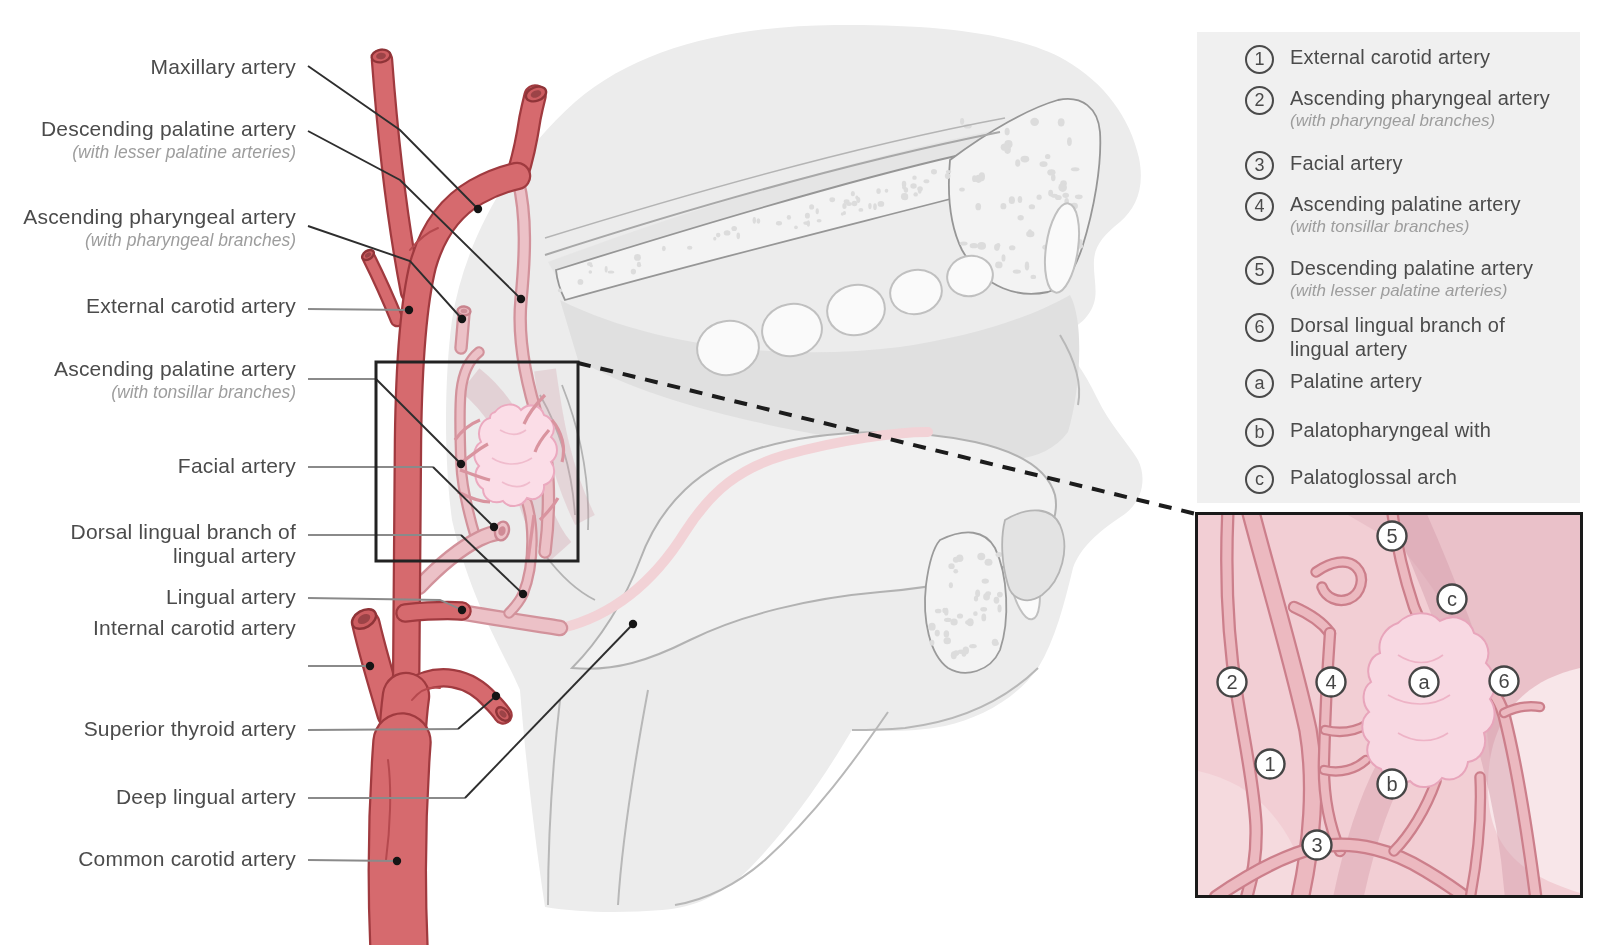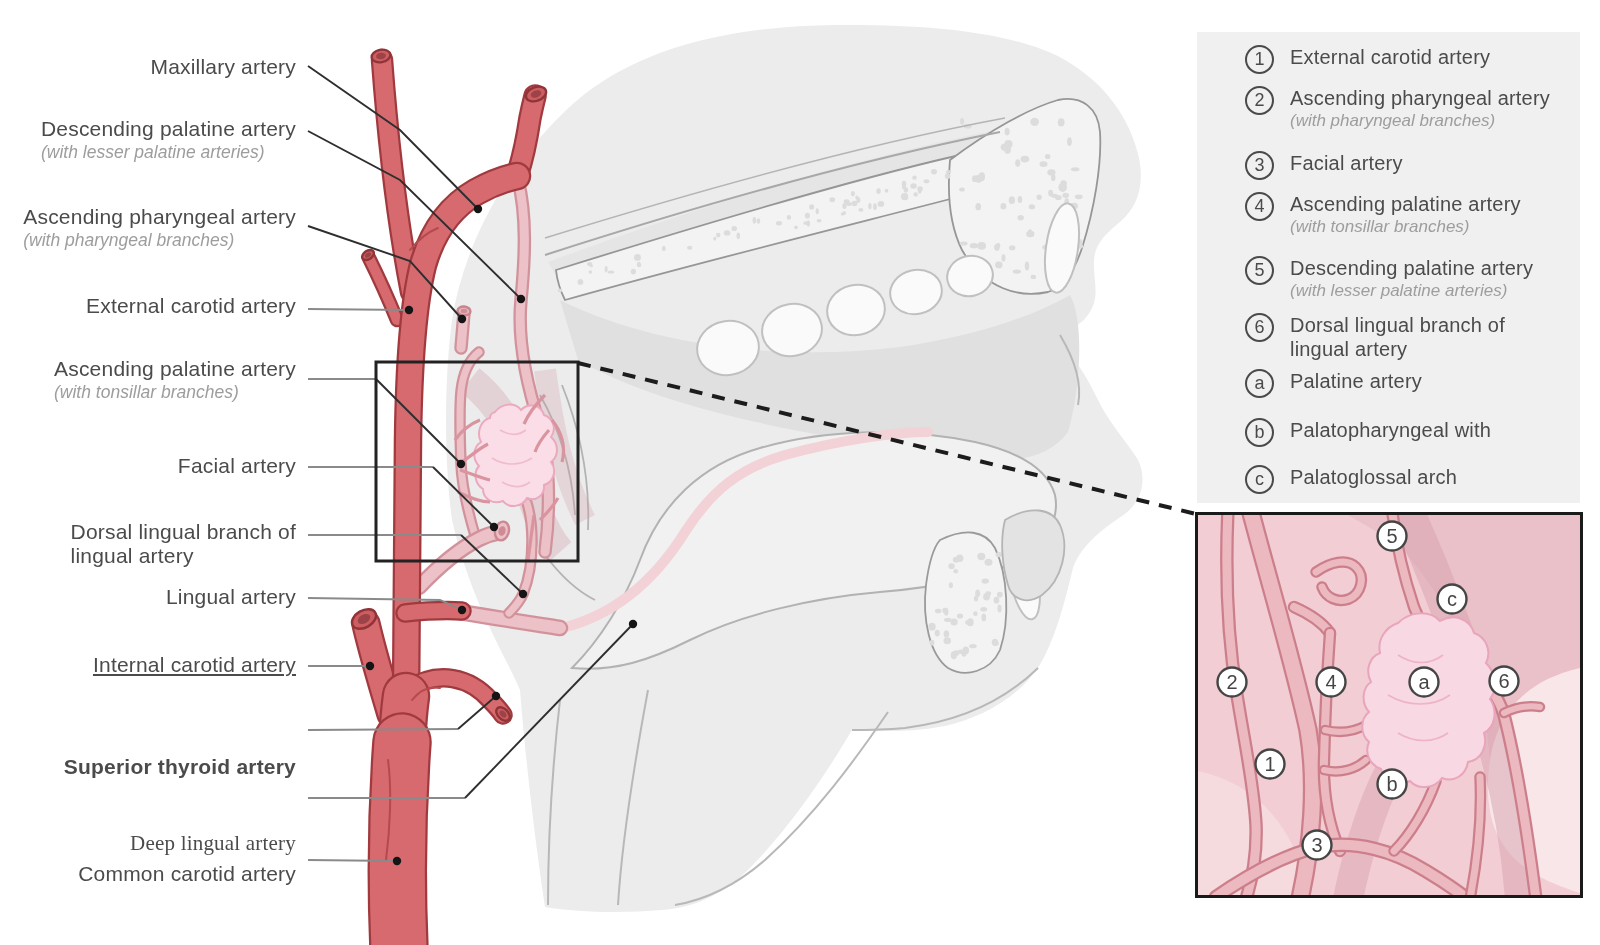--- a/index.html
+++ b/index.html
@@ -1,20 +1,20 @@
 <!DOCTYPE html>
 <html><head>
 <meta charset="utf-8">
 <style>
   html,body{margin:0;padding:0;background:#ffffff;}
   #stage{position:relative;width:1600px;height:945px;overflow:hidden;background:#fff;
          font-family:"Liberation Sans", sans-serif;}
   svg{position:absolute;left:0;top:0;}
   
-  .left-label{position:absolute;right:1304px;text-align:left;color:#4b4b4b;white-space:nowrap;}
+  .left-label{position:absolute;right:1304px;text-align:right;color:#4b4b4b;white-space:nowrap;}
   .left-label .main{font-size:21px;line-height:24px;color:#4b4b4b;letter-spacing:.2px;}
   .left-label .sub{font-size:17.5px;line-height:22px;font-style:italic;color:#9d9d9d;}
   
   #legend{position:absolute;left:1197px;top:32px;width:383px;height:471px;background:#f0f0f0;}
   .leg-row{position:absolute;left:0;width:100%;}
   .leg-circle{position:absolute;left:48px;top:0;width:25px;height:25px;border:2px solid #4a4a4a;
               border-radius:50%;background:transparent;color:#4a4a4a;font-size:18px;line-height:25px;
               text-align:center;}
   .leg-text{position:absolute;left:93px;top:0;color:#4b4b4b;}
   .leg-text .main{font-size:20px;line-height:24px;letter-spacing:.2px;}
@@ -438,30 +438,30 @@
       <div class="left-label" style="top: 454px;">
         <div class="main">Facial artery</div>
       </div>
       <div class="left-label" style="top: 520px;">
         <div class="main">Dorsal lingual branch of</div>
         <div class="main">lingual artery</div>
       </div>
       <div class="left-label" style="top: 585px;">
         <div class="main">Lingual artery</div>
       </div>
-      <div class="left-label" style="top: 653px; text-decoration: underline;">
+      <div class="left-label" style="top: 616px;">
         <div class="main">Internal carotid artery</div>
       </div>
-      <div class="left-label" style="top: 755px; font-weight: bold;">
+      <div class="left-label" style="top: 717px;">
         <div class="main">Superior thyroid artery</div>
       </div>
-      <div class="left-label" style="top: 831px; font-family: Liberation Serif, serif;">
+      <div class="left-label" style="top: 785px;">
         <div class="main">Deep lingual artery</div>
       </div>
-      <div class="left-label" style="top: 847px; margin-top: 15px;">
+      <div class="left-label" style="top: 847px;">
         <div class="main">Common carotid artery</div>
       </div>
     </div>
 
   <div id="legend">
       <div class="leg-row" style="top: 13px;">
         <div class="leg-circle">1</div>
         <div class="leg-text">
           <div class="main">External carotid artery</div>
         </div>

